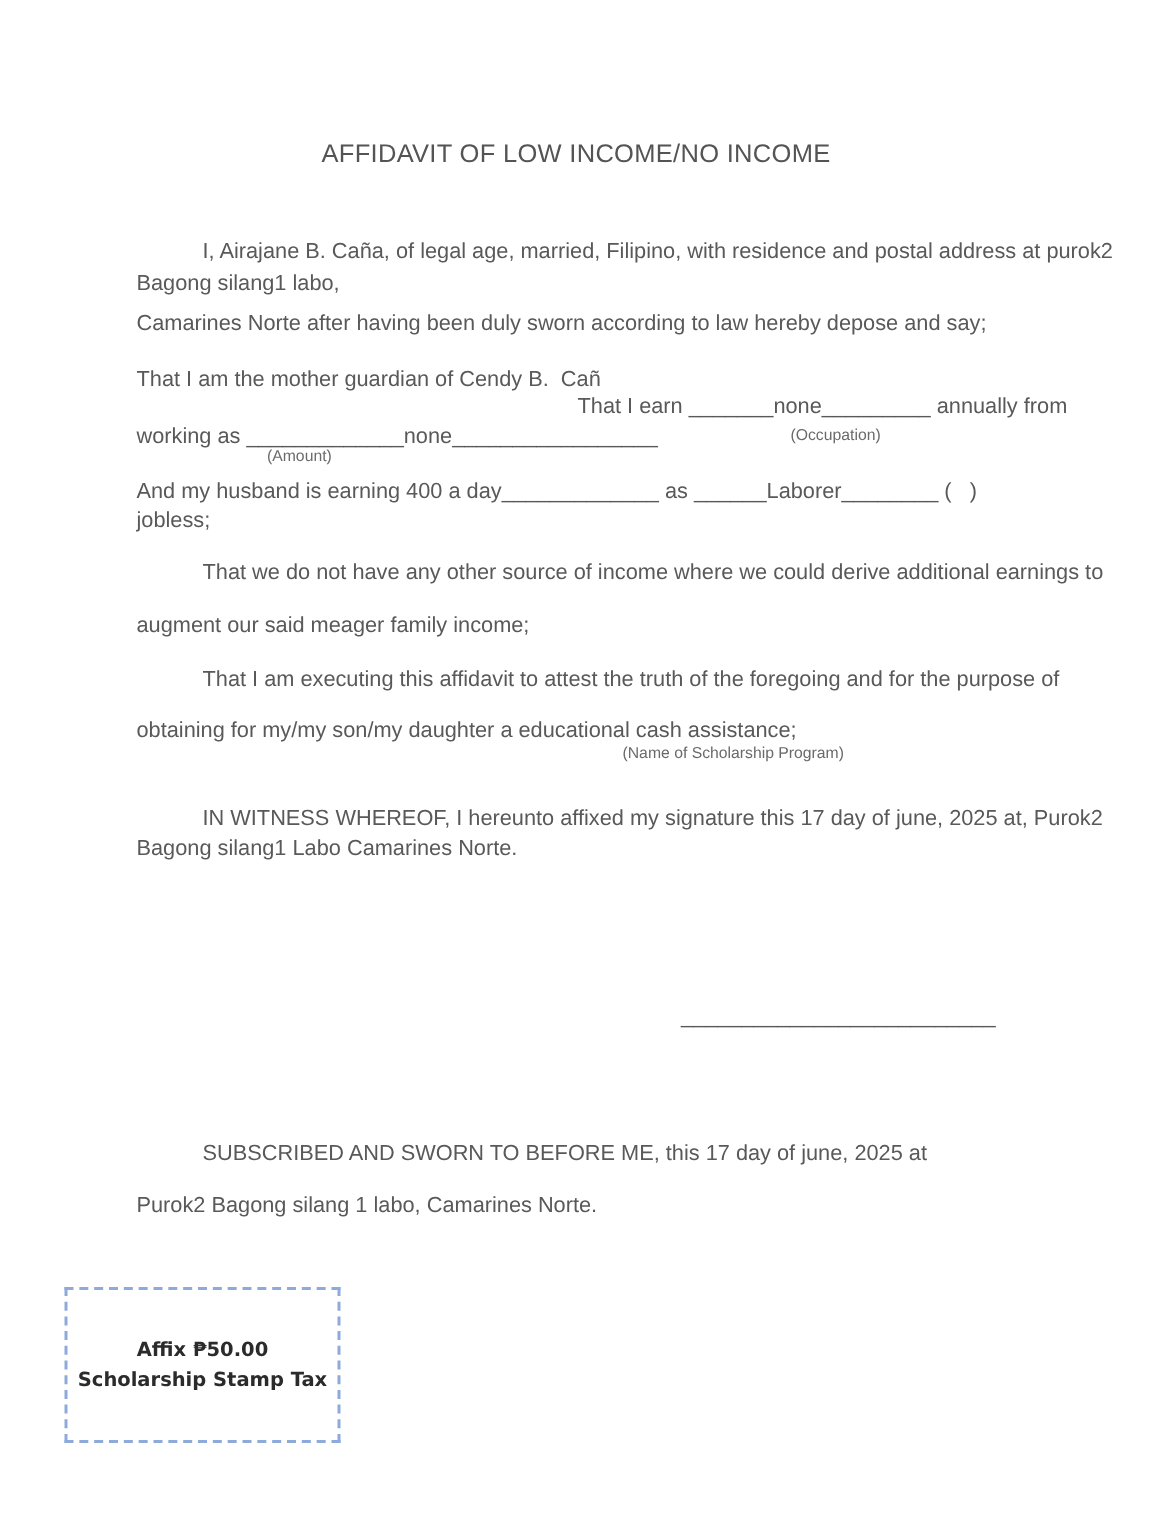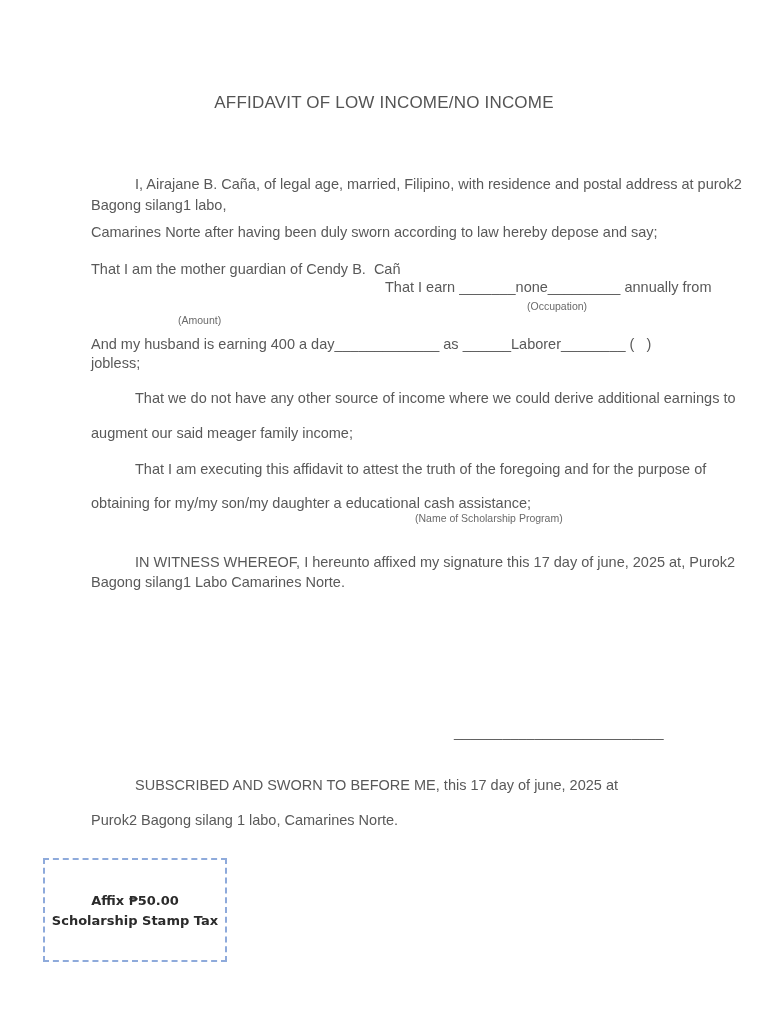--- a/index.html
+++ b/index.html
@@ -12,21 +12,20 @@
     font-family: "Liberation Sans", sans-serif;
     color: #595959;
     overflow: hidden;
   }
   .t {
     position: absolute;
     font-size: 14.5px;
     line-height: 20px;
     white-space: pre;
     color: #595959;
-    margin-top: 16px;
   }
   .doc-title {
     position: absolute;
     top: 93px;
     left: 0;
     width: 100%;
     text-align: center;
     font-size: 17px;
     font-weight: normal;
     color: #545454;
@@ -66,38 +65,39 @@
 <div class="page">
 
   <div class="doc-title">AFFIDAVIT OF LOW INCOME/NO INCOME</div>
 
   <div class="t" style="left:135px; top:158px;">I, Airajane B. Caña, of legal age, married, Filipino, with residence and postal address at purok2</div>
   <div class="t" style="left:91px; top:179px;">Bagong silang1 labo,</div>
   <div class="t" style="left:91px; top:206px;">Camarines Norte after having been duly sworn according to law hereby depose and say;</div>
 
   <div class="t" style="left:91px; top:243px;">That I am the mother guardian of Cendy B.  Cañ</div>
   <div class="t" style="left:385px; top:261px;">That I earn _______none_________ annually from</div>
+  <div class="t" style="left:91px; top:281px;">working as _____________none_________________</div>
 
   <div class="t small" style="left:178px; top:294px;">(Amount)</div>
   <div class="t small" style="left:527px; top:280px;">(Occupation)</div>
 
   <div class="t" style="left:91px; top:318px;">And my husband is earning 400 a day_____________ as ______Laborer________ (   )</div>
   <div class="t" style="left:91px; top:337px;">jobless;</div>
 
   <div class="t" style="left:135px; top:372px;">That we do not have any other source of income where we could derive additional earnings to</div>
   <div class="t" style="left:91px; top:407px;">augment our said meager family income;</div>
 
   <div class="t" style="left:135px; top:443px;">That I am executing this affidavit to attest the truth of the foregoing and for the purpose of</div>
   <div class="t" style="left:91px; top:477px;">obtaining for my/my son/my daughter a educational cash assistance;</div>
   <div class="t small" style="left:415px; top:492px;">(Name of Scholarship Program)</div>
 
   <div class="t" style="left:135px; top:536px;">IN WITNESS WHEREOF, I hereunto affixed my signature this 17 day of june, 2025 at, Purok2</div>
   <div class="t" style="left:91px; top:556px;">Bagong silang1 Labo Camarines Norte.</div>
 
-  <div class="t" style="left:454px; top:706px;">__________________________</div>
+  <div class="t" style="left:454px; top:668px;">__________________________</div>
 
   <div class="t" style="left:135px; top:759px;">SUBSCRIBED AND SWORN TO BEFORE ME, this 17 day of june, 2025 at</div>
   <div class="t" style="left:91px; top:794px;">Purok2 Bagong silang 1 labo, Camarines Norte.</div>
 
   <div class="stamp-box">
     <div class="stamp-line">Affix ₱50.00</div>
     <div class="stamp-line">Scholarship Stamp Tax</div>
   </div>
 
 </div>

